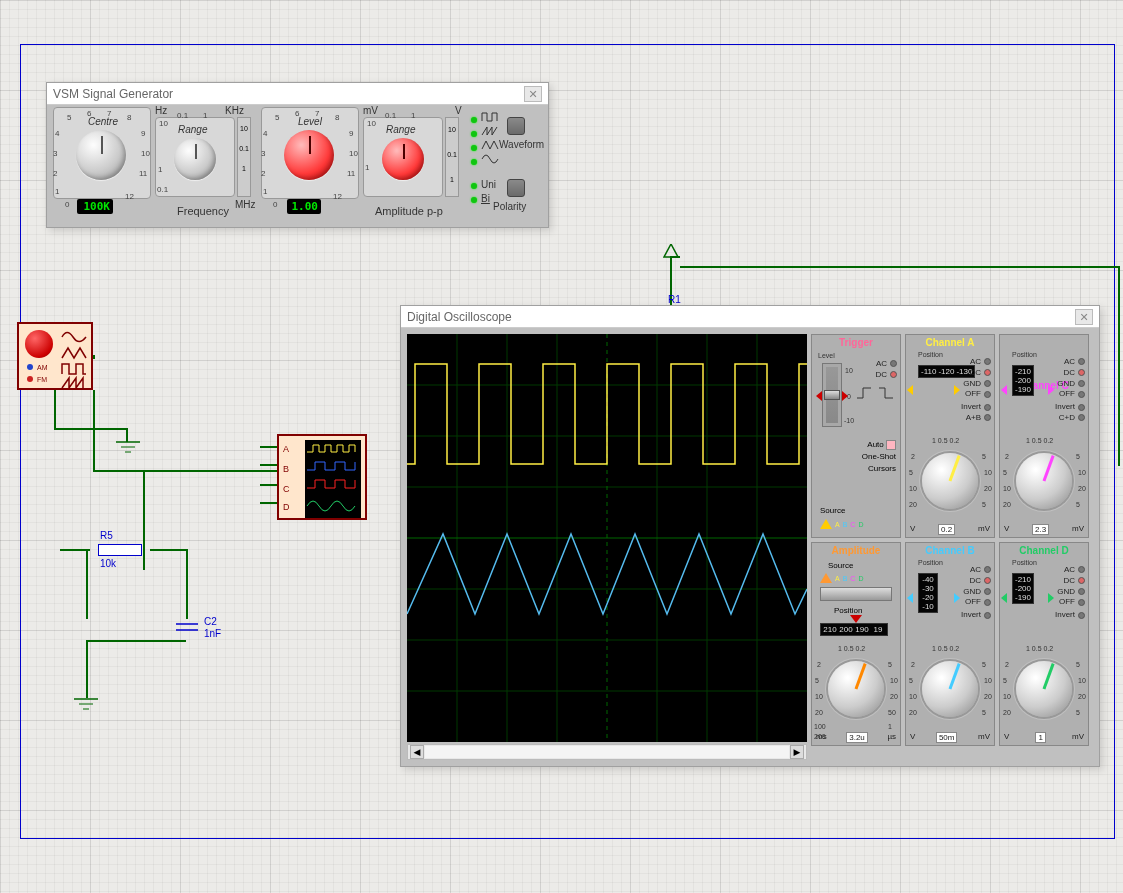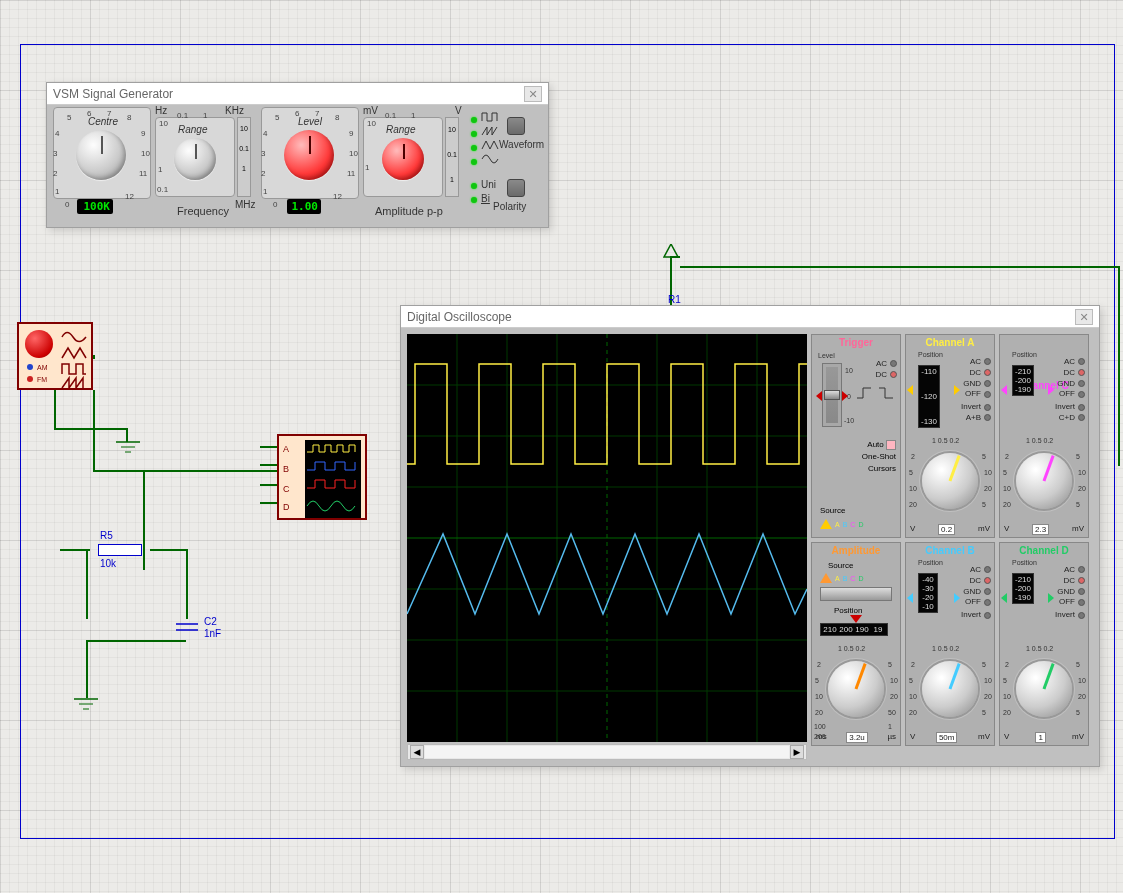--- a/index.html
+++ b/index.html
@@ -414,21 +414,21 @@
         </div>
       </div>
     </div>
 
     <div class="panel-col">
       <div class="pnl tall">
         <div class="pnl-title ca">Channel A</div>
         <span class="tick" style="left:12px; top:16px;">Position</span>
         <div class="tri l" style="left:1px; top:50px; border-color:transparent #ffcc00 transparent transparent;"></div>
         <div class="tri r" style="left:48px; top:50px; border-color:transparent transparent transparent #ffcc00;"></div>
-        <div class="spinner" style="left:12px; top:30px; flex-direction:column; gap:16px;">
+        <div class="spinner" style="left:12px; top:30px; flex-direction:row; gap:2px;">
           <span>-110</span>
           <span>-120</span>
           <span>-130</span>
         </div>
         <div class="opt" style="top:22px;">
           <div><span>AC</span><span class="dot"></span></div>
           <div><span>DC</span><span class="dot on"></span></div>
           <div><span>GND</span><span class="dot"></span></div>
           <div><span>OFF</span><span class="dot"></span></div>
           <div style="margin-top:2px;"><span>Invert</span><span class="dot"></span></div>

